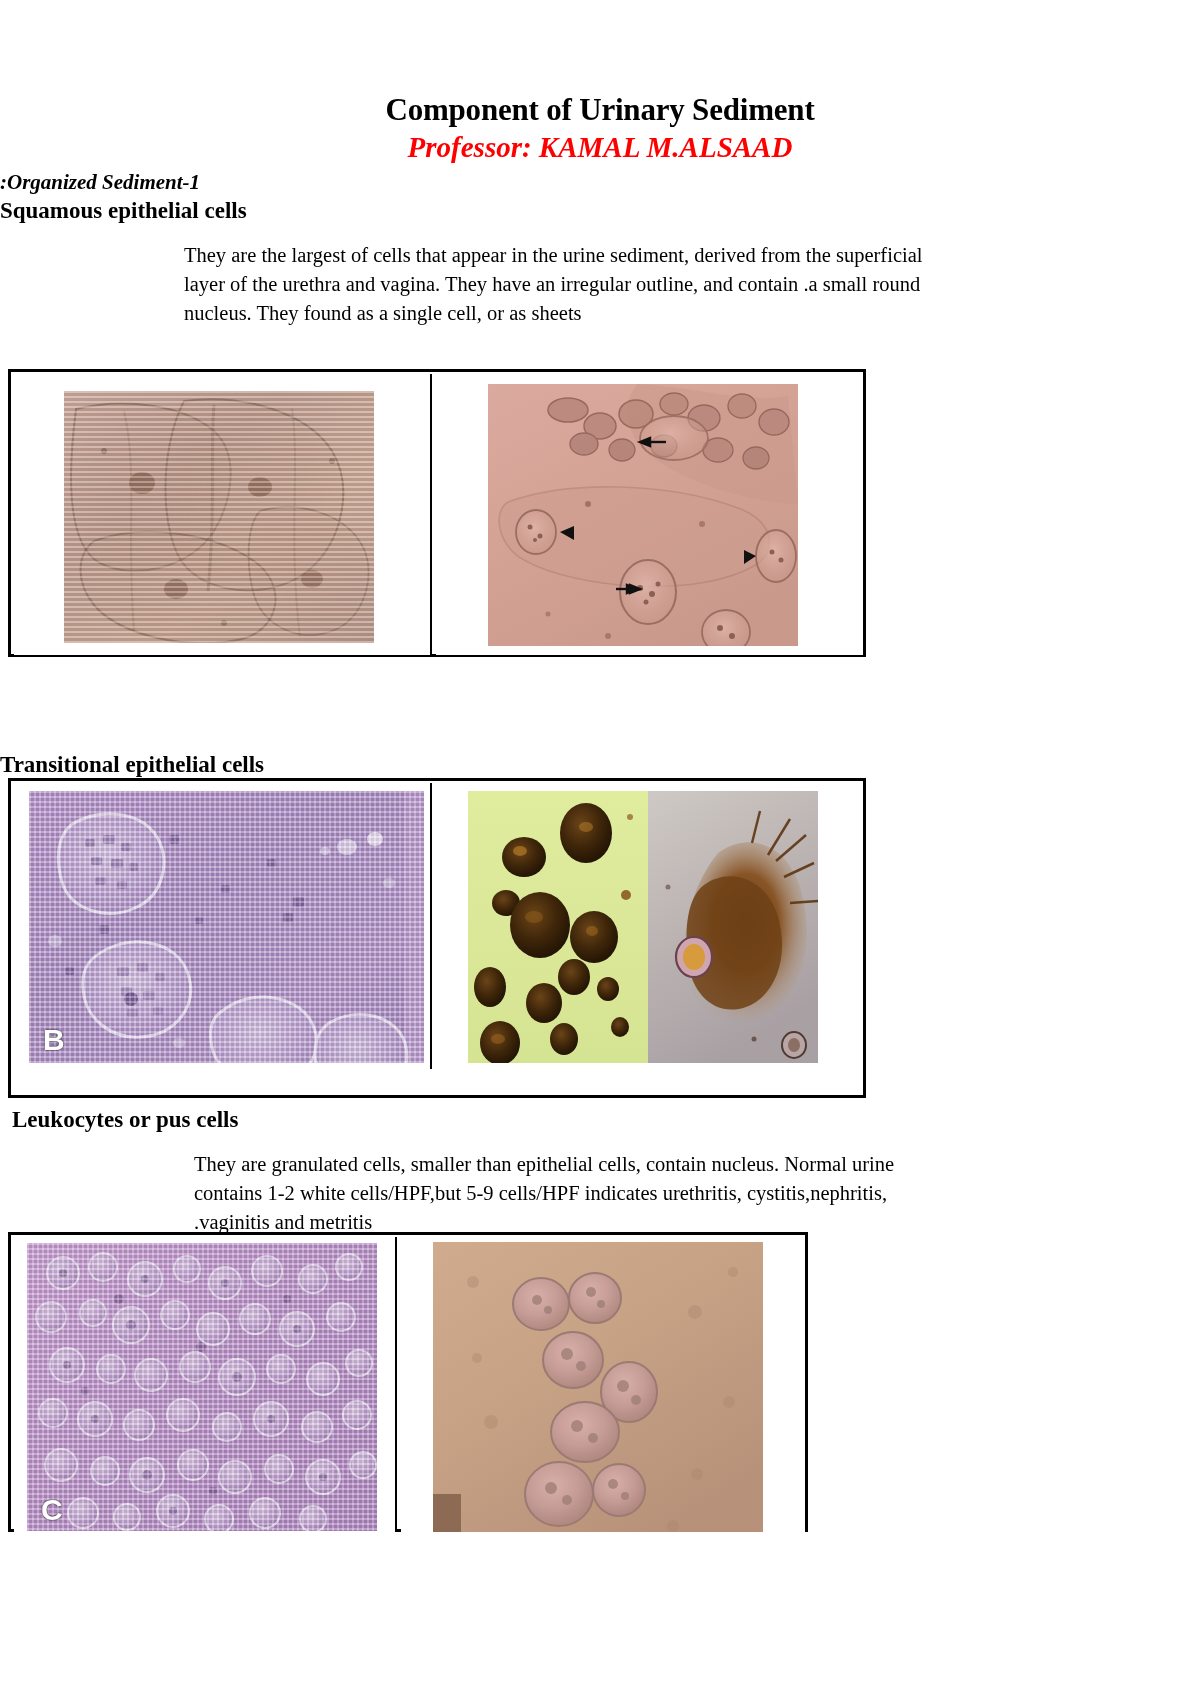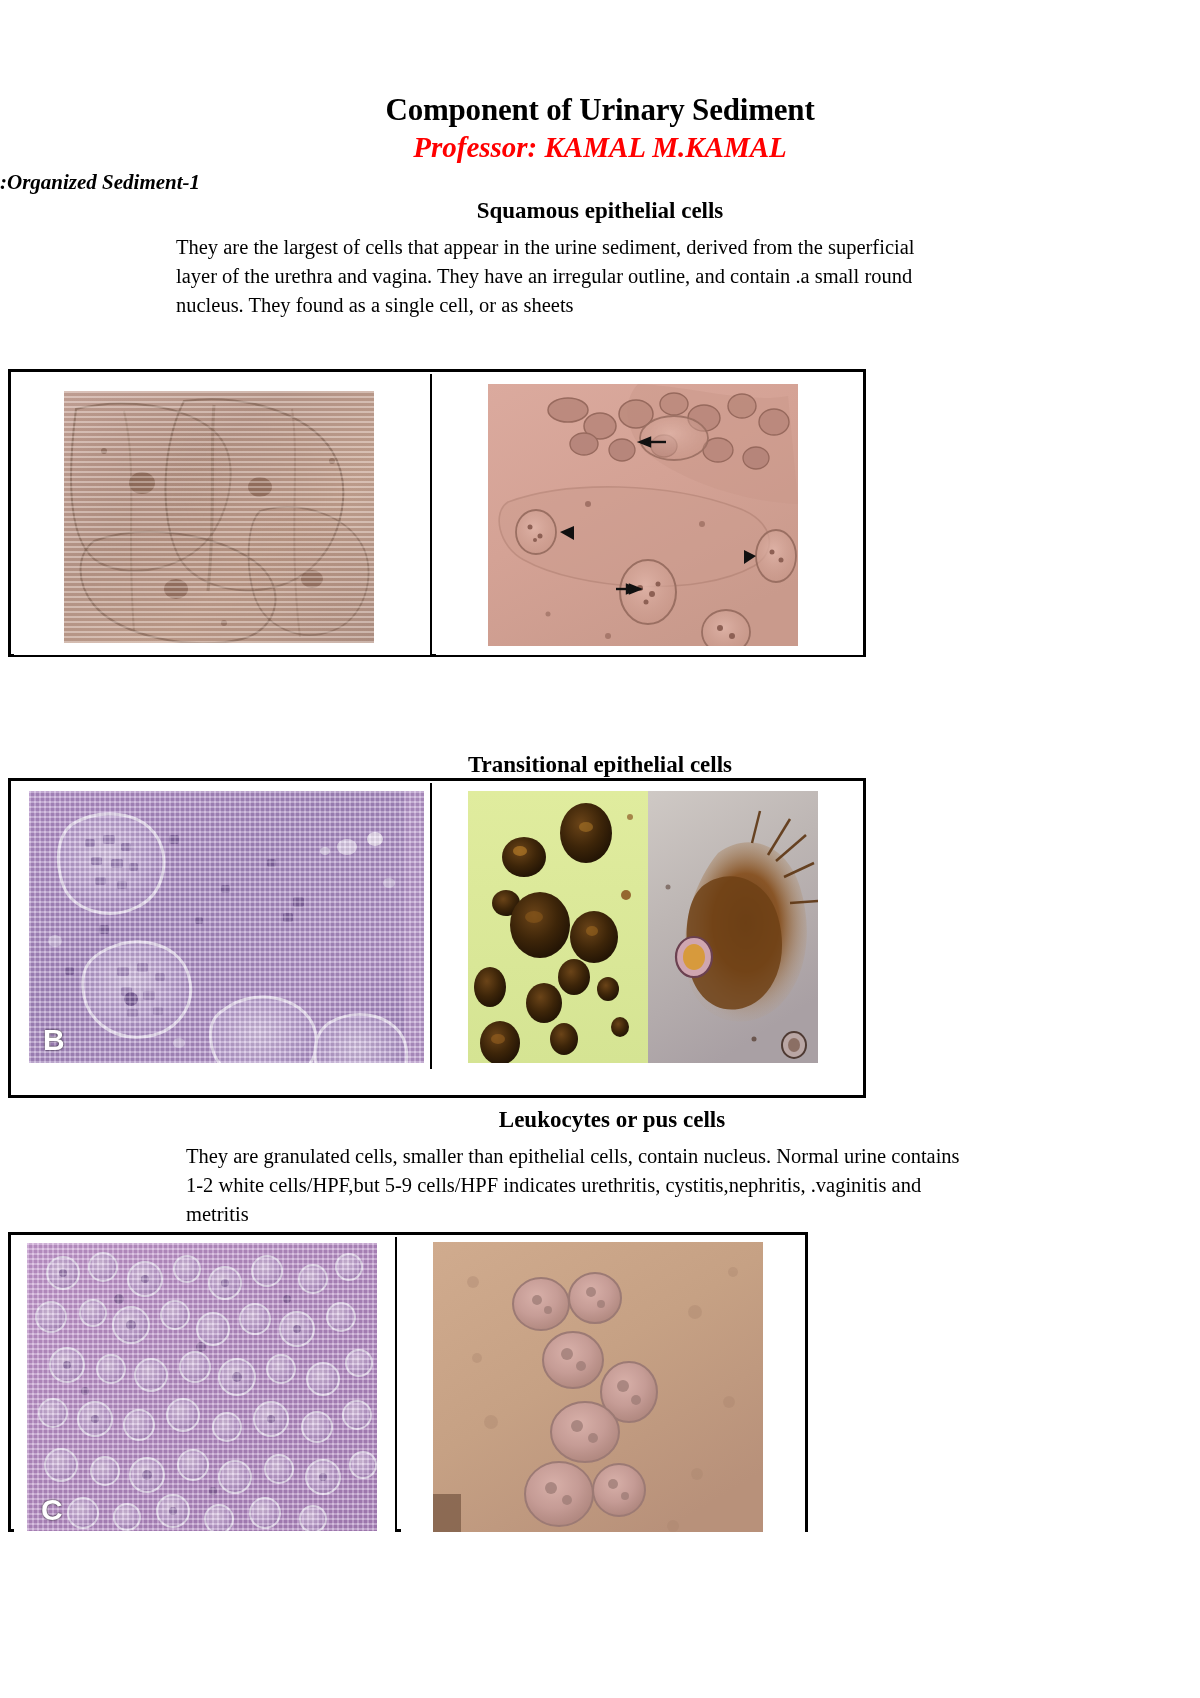--- a/index.html
+++ b/index.html
@@ -47,32 +47,31 @@
   .section-label {
     font-size: 21px;
     font-weight: bold;
     font-style: italic;
     margin: 0;
     padding-top: 9px;
     line-height: 1.1;
     font-family: "Liberation Serif", serif;
   }
   .subhead {
-    text-align: center;
     font-size: 23px;
     font-weight: bold;
     margin: 0;
     padding-top: 4px;
     line-height: 1.1;
     font-family: "Liberation Serif", serif;
   }
   .body-par {
     font-size: 20.5px;
     line-height: 29px;
-    margin: 8px;
+    margin: 16px;
     padding: 2px 250px 0 168px;
     font-family: "Liberation Serif", serif;
   }
   .body-par.narrow {
     padding-right: 320px;
   }
   .body-par.leuko {
     padding-left: 166px;
     padding-right: 238px;
   }
@@ -132,21 +131,21 @@
     pointer-events: none;
   }
   svg { display: block; }
 </style>
 </head>
 <body>
 
 <div class="page">
 
   <h1 class="doc-title">Component of Urinary Sediment</h1>
-  <h2 class="doc-subtitle">Professor: KAMAL M.KAMAL</h2>
+  <h2 class="doc-subtitle">Professor: KAMAL M.ALSAAD</h2>
   <div class="section-label">:Organized Sediment-1</div>
 
   <h3 class="subhead">Squamous epithelial cells</h3>
   <p class="body-par">They are the largest of cells that appear in the urine sediment, derived from the superficial layer of the urethra and vagina. They have an irregular outline, and contain .a small round nucleus. They found as a single cell, or as sheets</p>
 
   <div class="figure-frame" style="left:8px; top:369px; width:858px; height:288px;">
 
     <div class="inner-cell noborder" style="left:3px; top:2px; width:418px; height:281px; border-right:2px solid #000;">
       <div class="micrograph" style="left:50px; top:17px; width:310px; height:252px;">
         <svg width="310" height="252" viewBox="0 0 310 252">

